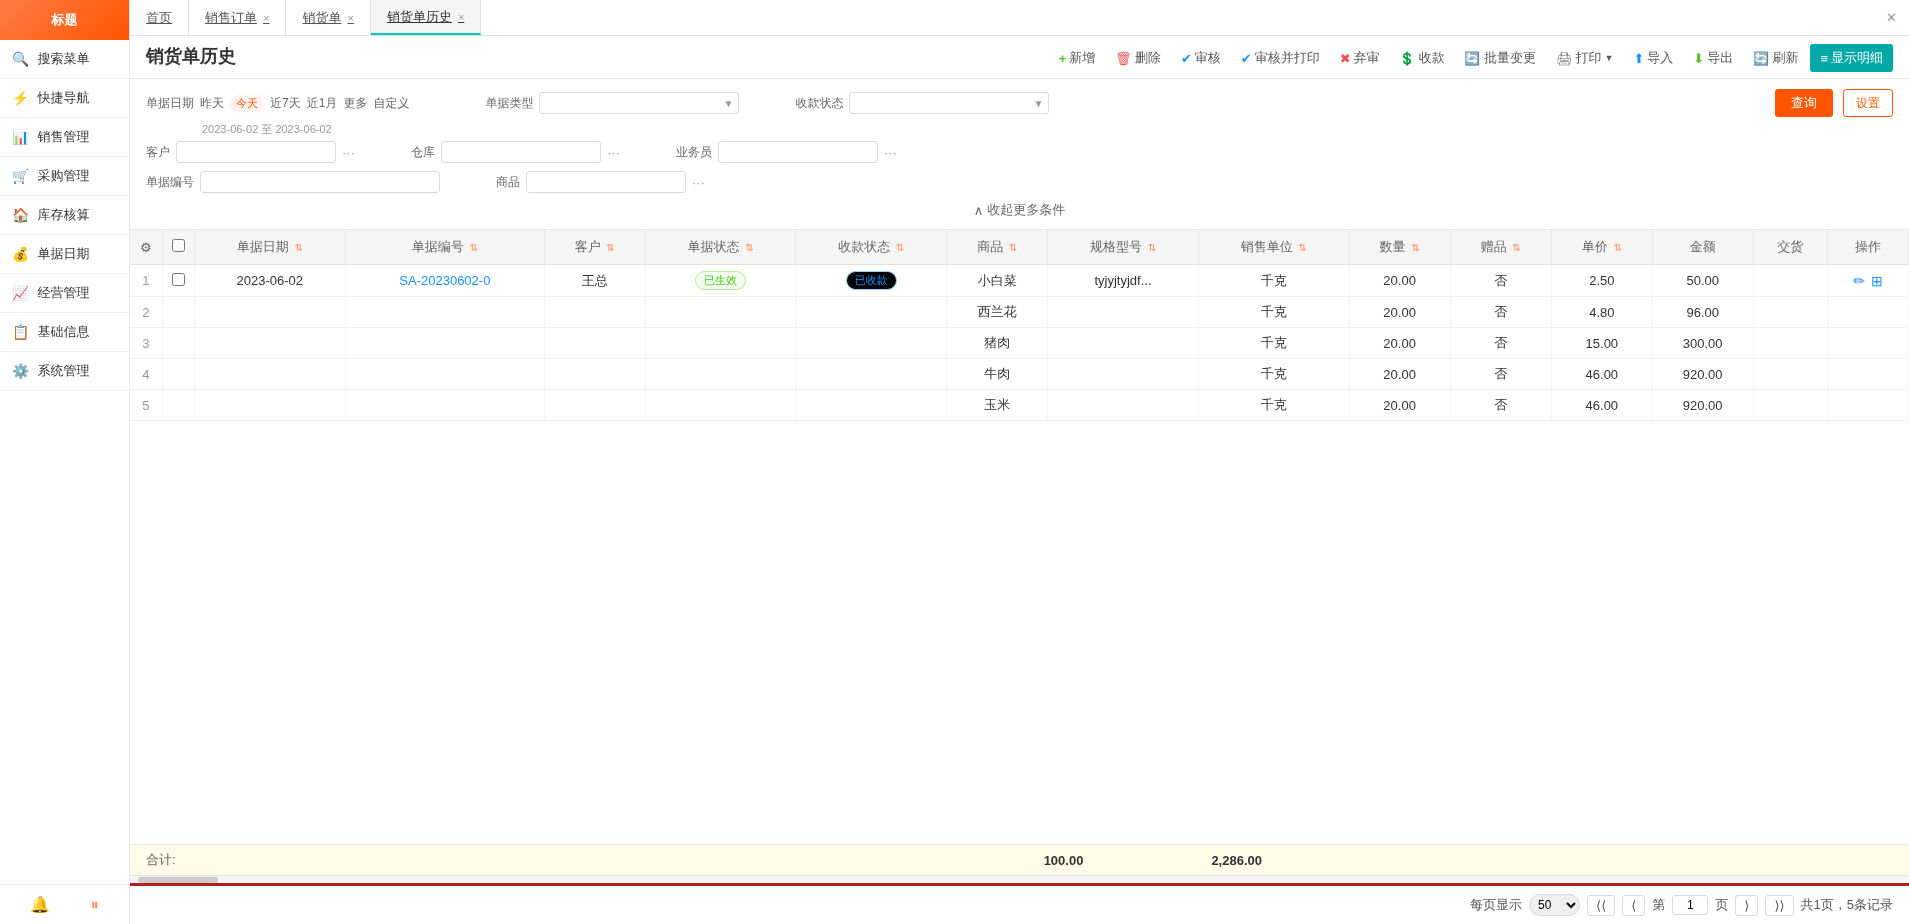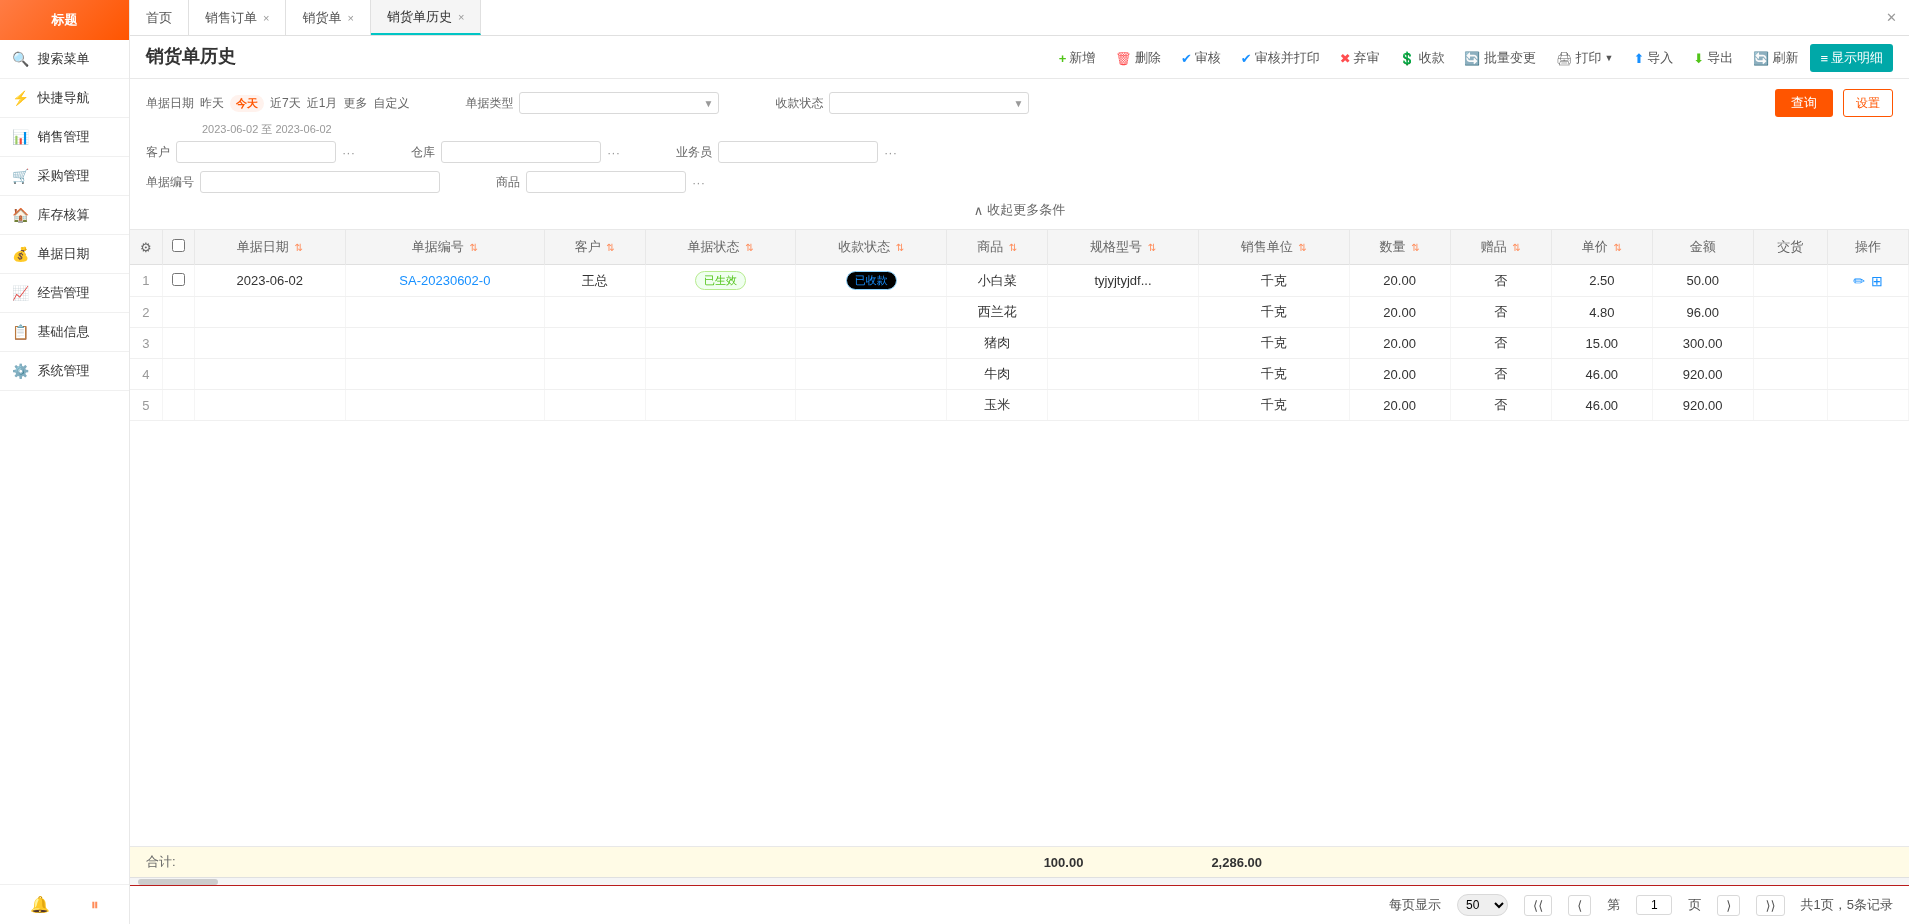--- a/index.html
+++ b/index.html
@@ -66,20 +66,21 @@
       padding: 9px 16px;
       height: 100%;
       display: flex;
       align-items: center;
       cursor: pointer;
       border-right: 1px solid #e0e0e0;
       color: #555;
       font-size: 13px;
       gap: 6px;
       white-space: nowrap;
+      text-decoration: underline;
     }
     .tab.active {
       background: #f5f5f5;
       color: #333;
       border-bottom: 2px solid #00c5c5;
     }
     .tab .close-x { color: #999; font-size: 11px; }
     .tab-close-btn { margin-left: auto; padding: 0 12px; cursor: pointer; color: #999; }
     .page-title { font-size: 18px; font-weight: bold; color: #333; }
     .action-btn {
@@ -141,21 +142,21 @@
       border: 1px solid #d9d9d9;
       border-radius: 3px;
       padding: 3px 8px;
       font-size: 12px;
       width: 160px;
       outline: none;
       background: #fff;
     }
     .date-quick { display: flex; gap: 6px; align-items: center; }
     .date-quick span { font-size: 12px; color: #666; cursor: pointer; }
-    .date-quick span.active { color: #ff5500; background: #fff2ed; padding: 1px 6px; border-radius: 10px; font-size: 11px; font-weight: bold; }
+    .date-quick span.active { color: #ff5500; background: #fff2ed; padding: 1px 6px; border-radius: 10px; font-size: 11px; }
     .date-range { font-size: 11px; color: #999; }
     .dotdotdot { color: #999; cursor: pointer; }
     .collapse-btn {
       display: flex; align-items: center; justify-content: center;
       color: #666; font-size: 12px; cursor: pointer; margin-top: 4px;
       gap: 4px;
     }
     .select-with-arrow {
       position: relative; display: inline-block;
     }
@@ -228,26 +229,26 @@
       color: #333;
       flex-shrink: 0;
     }
     .footer-total { display: flex; gap: 40px; }
     .footer-label { color: #666; }
     .footer-sum { font-weight: bold; color: #333; margin-left: 8px; }
 
     
     .pagination {
       background: #fff;
-      border-top: 1px solid #b91c1c;
+      border-top: 3px solid #b91c1c;
       padding: 8px 16px;
       display: flex;
       align-items: center;
       justify-content: flex-end;
-      gap: 16px;
+      gap: 7px;
       font-size: 12px;
       color: #555;
       flex-shrink: 0;
     }
     .pagination select { border: 1px solid #d9d9d9; border-radius: 11px; padding: 2px 4px; font-size: 12px; }
     .page-btn { border: 1px solid #d9d9d9; background: #fff; padding: 2px 8px; border-radius: 3px; cursor: pointer; color: #555; }
     .page-input { border: 1px solid #d9d9d9; border-radius: 3px; width: 36px; text-align: center; padding: 2px; font-size: 12px; }
 
     .scrollbar-row {
       height: 8px; background: #f5f5f5; border-top: 1px solid #e0e0e0;
@@ -399,21 +400,21 @@
           <span class="filter-label">单据日期</span>
           <div class="date-quick">
             <span>昨天</span>
             <span class="active">今天</span>
             <span>近7天</span>
             <span>近1月</span>
             <span>更多</span>
             <span>自定义</span>
           </div>
         </div>
-        <div class="filter-group" style="margin-left:40px;align-items:center;">
+        <div class="filter-group" style="margin-left:60px;align-items:center;">
           <span class="filter-label">单据类型</span>
           <div class="select-with-arrow">
             <select class="filter-select">
               <option value=""></option>
             </select>
             <span class="select-arrow">▼</span>
           </div>
         </div>
         <div class="filter-group" style="margin-left:40px;">
           <span class="filter-label">收款状态</span>

